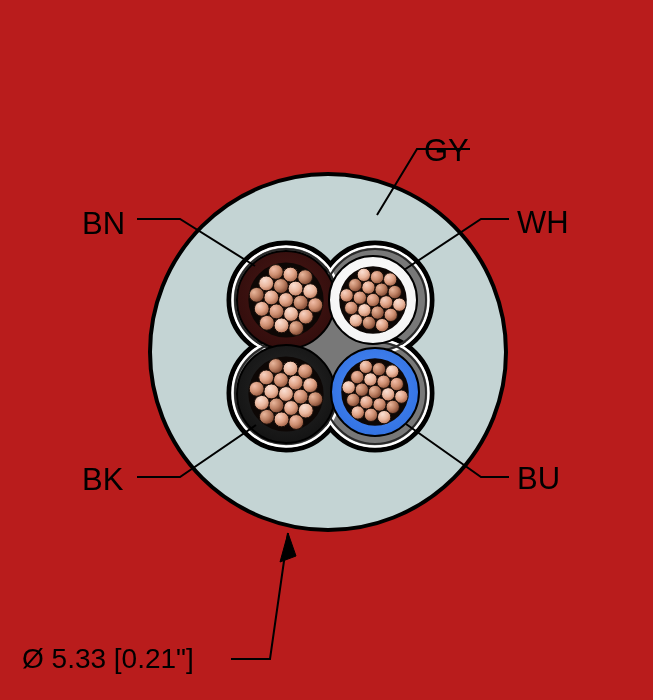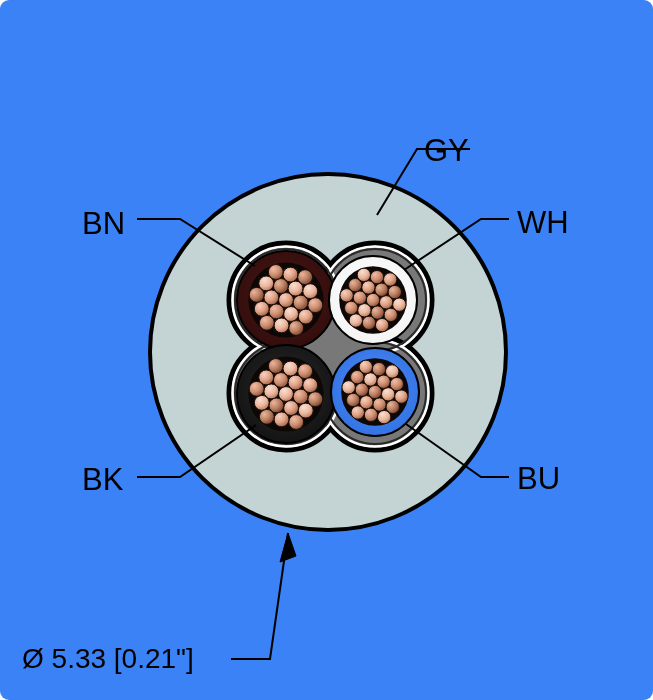--- a/index.html
+++ b/index.html
@@ -11,22 +11,21 @@
   body {
     width: 653px;
     height: 700px;
     overflow: hidden;
     font-family: "Liberation Sans", sans-serif;
   }
   #diagram-root {
     position: relative;
     width: 653px;
     height: 700px;
-    background: #3b82f6;
-    border-radius: 9px;
+    background: #b91c1c;
   }
   svg#cable-svg {
     display: block;
     width: 653px;
     height: 700px;
   }
   text.callout-label {
     font-family: "Liberation Sans", sans-serif;
     font-size: 31px;
     fill: #000000;

